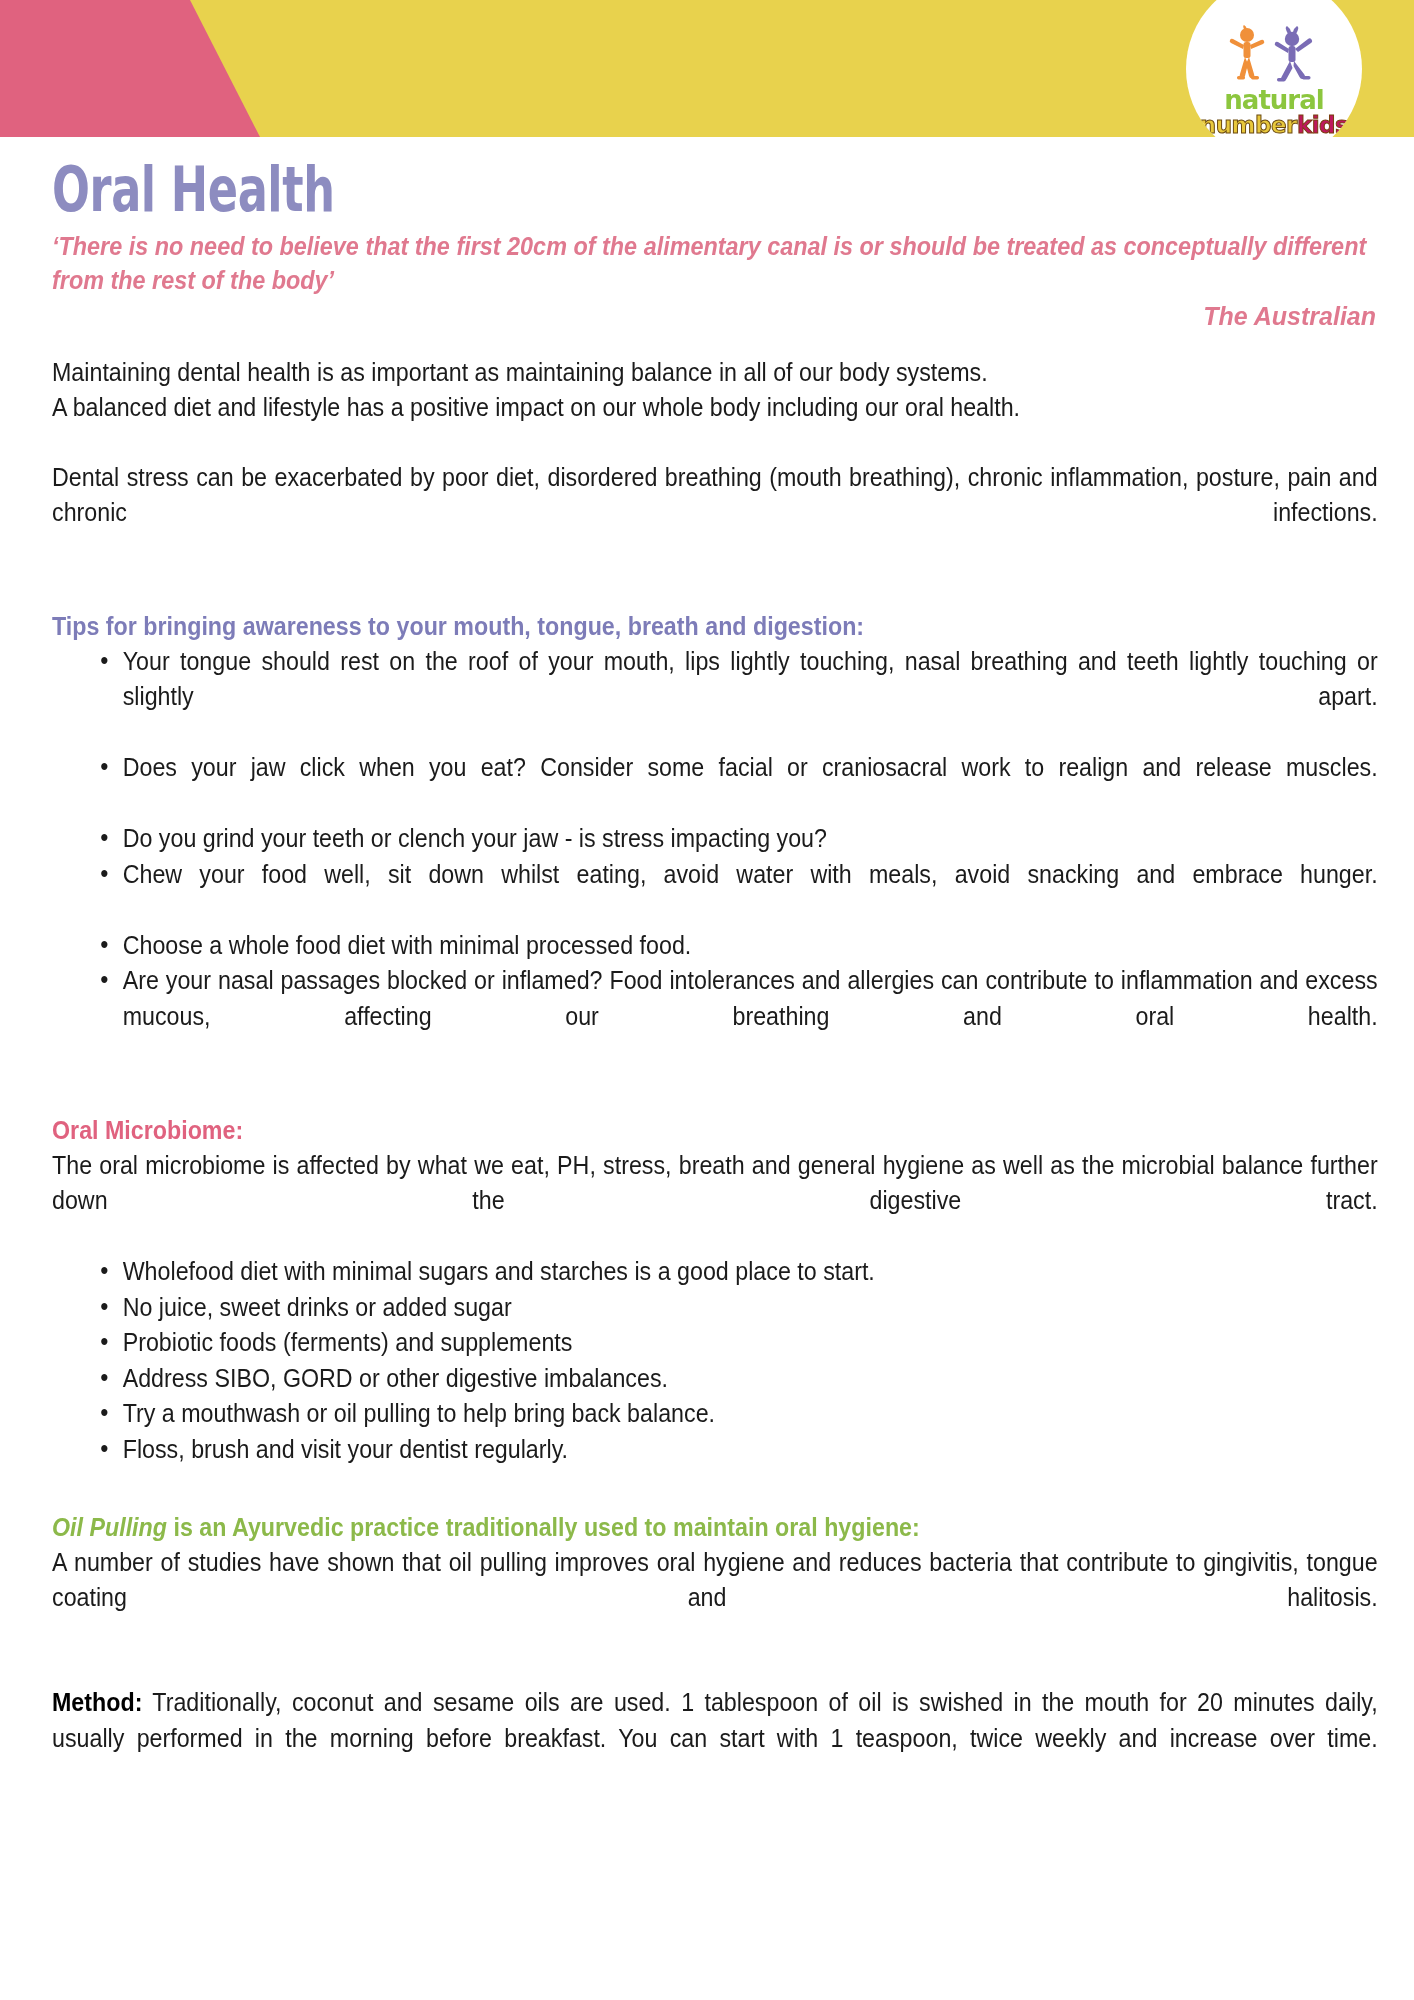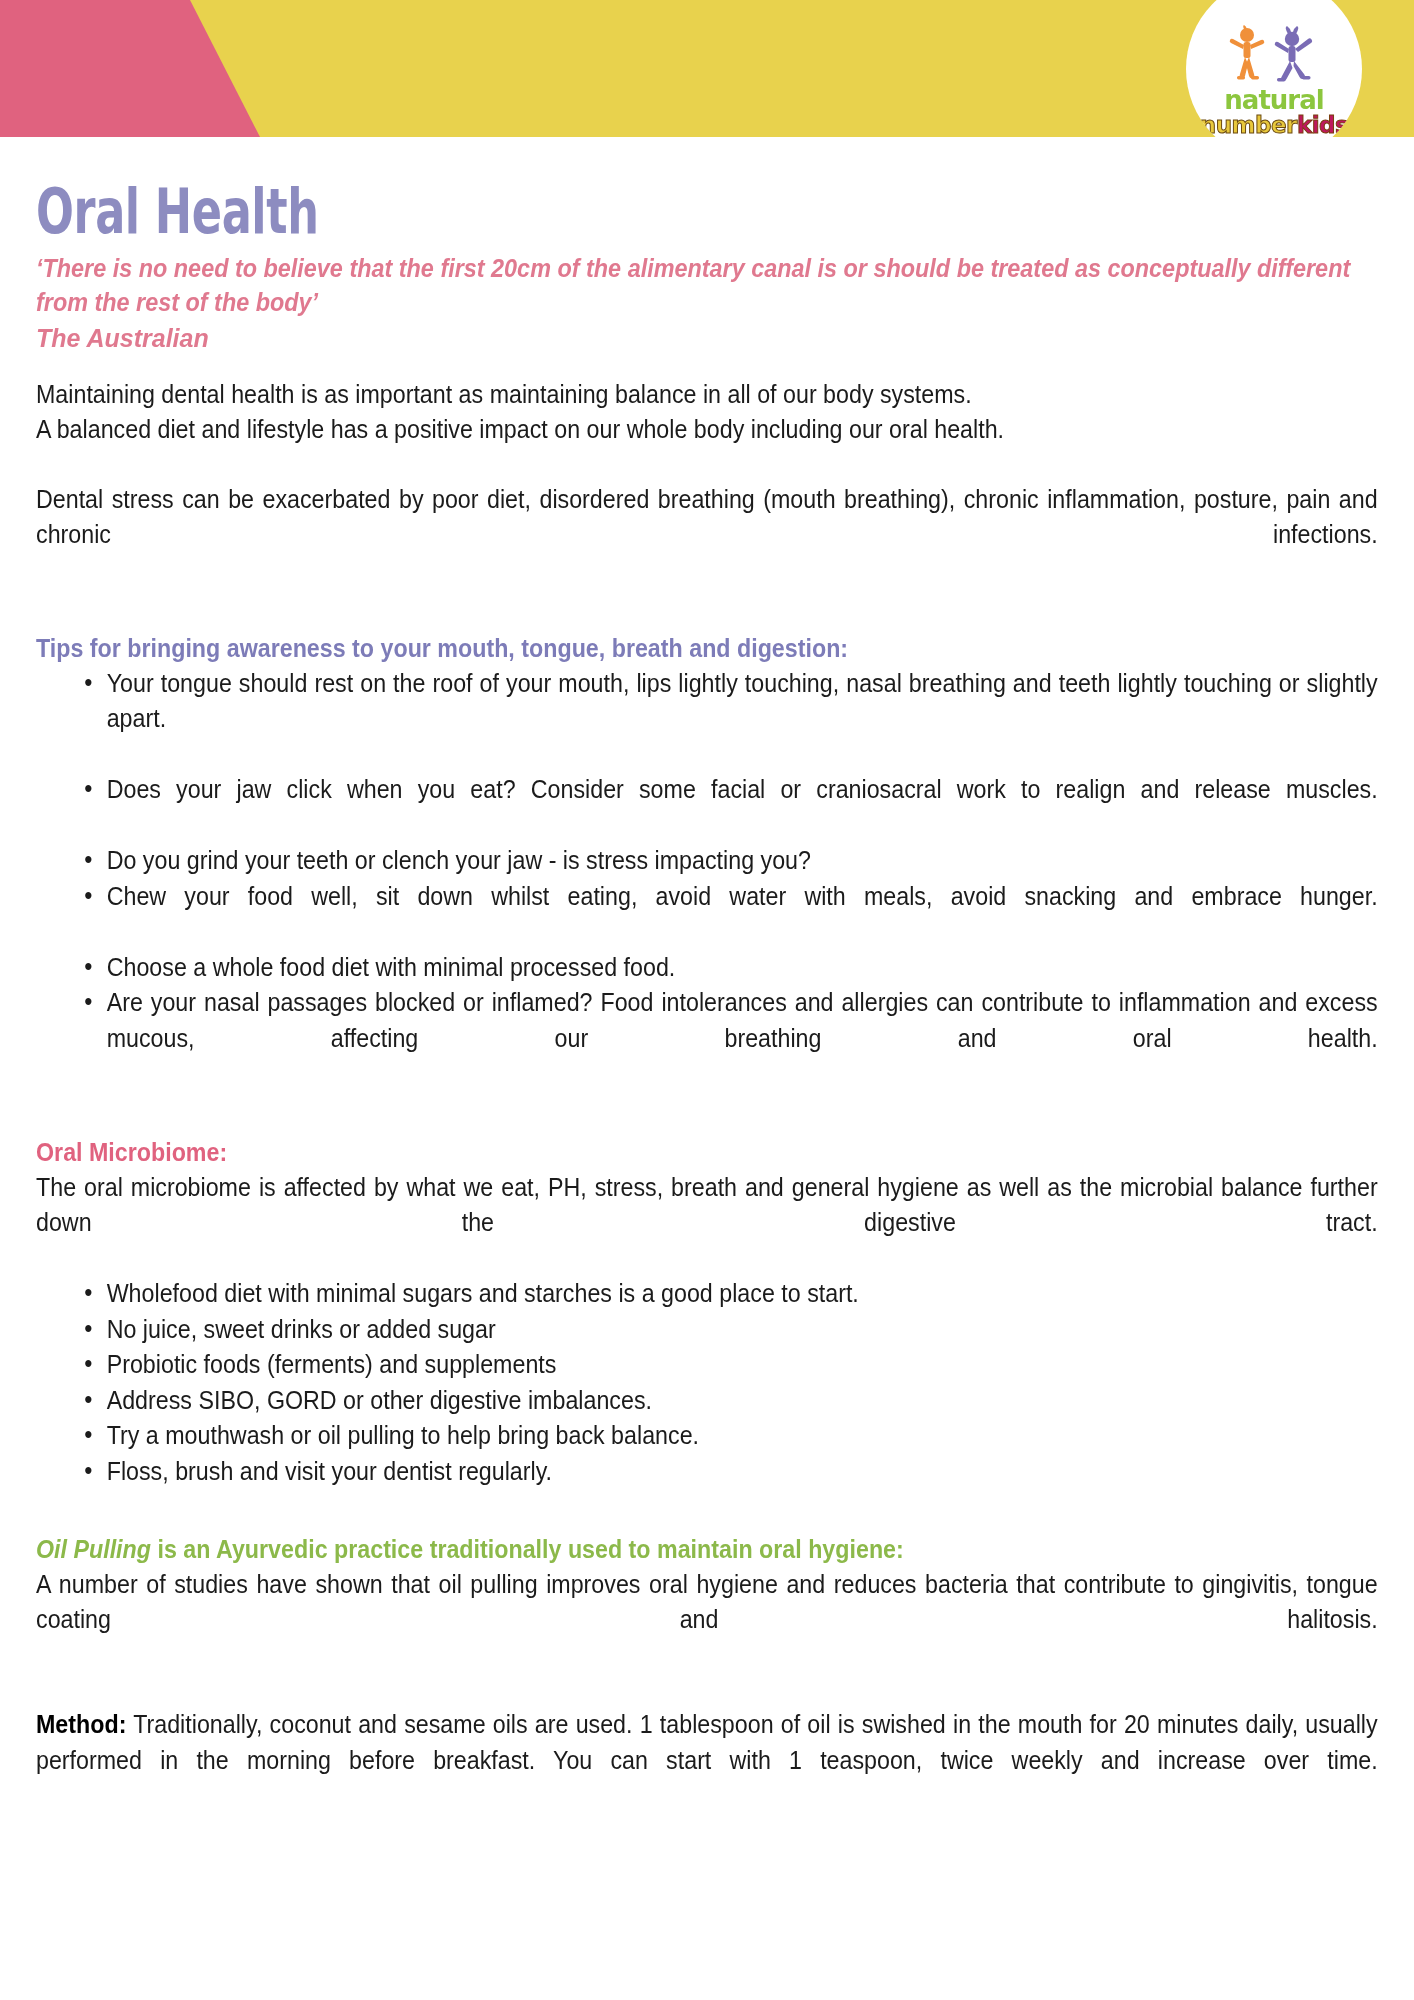--- a/index.html
+++ b/index.html
@@ -68,21 +68,22 @@
     font-weight: bold;
     font-size: 23px;
     line-height: 1;
     letter-spacing: -0.5px;
   }
   .logo-superkids .sup { color: #e8c83c; -webkit-text-stroke: 1px #6b4a10; }
   .logo-superkids .kid { color: #be185d; -webkit-text-stroke: 1px #7a3d0d; }
 
   
   .page {
-    padding: 26px 36px 0 36px;
+    padding: 4px 36px 0 36px;
+    margin-left: 16px;
   }
 
   .doc-title {
     font-family: "DejaVu Sans Condensed", "Liberation Sans Narrow", "Liberation Sans", sans-serif;
     font-weight: bold;
     font-size: 62px;
     color: #8d8cc0;
     line-height: 1.05;
     letter-spacing: -0.5px;
     transform: scaleX(0.80);
@@ -101,21 +102,21 @@
     transform-origin: left top;
     width: 111%;
     margin-bottom: 4px;
   }
   .quote-source {
     font-family: "Liberation Sans", sans-serif;
     font-weight: bold;
     font-style: italic;
     font-size: 25px;
     color: #e0798f;
-    text-align: left;
+    text-align: right;
     padding-right: 2px;
     margin-bottom: 24px;
   }
 
   .body-text {
     font-family: "Liberation Sans Narrow", "Liberation Sans", sans-serif;
     font-size: 25px;
     color: #1b1b1b;
     line-height: 1.42;
     transform: scaleX(0.93);

